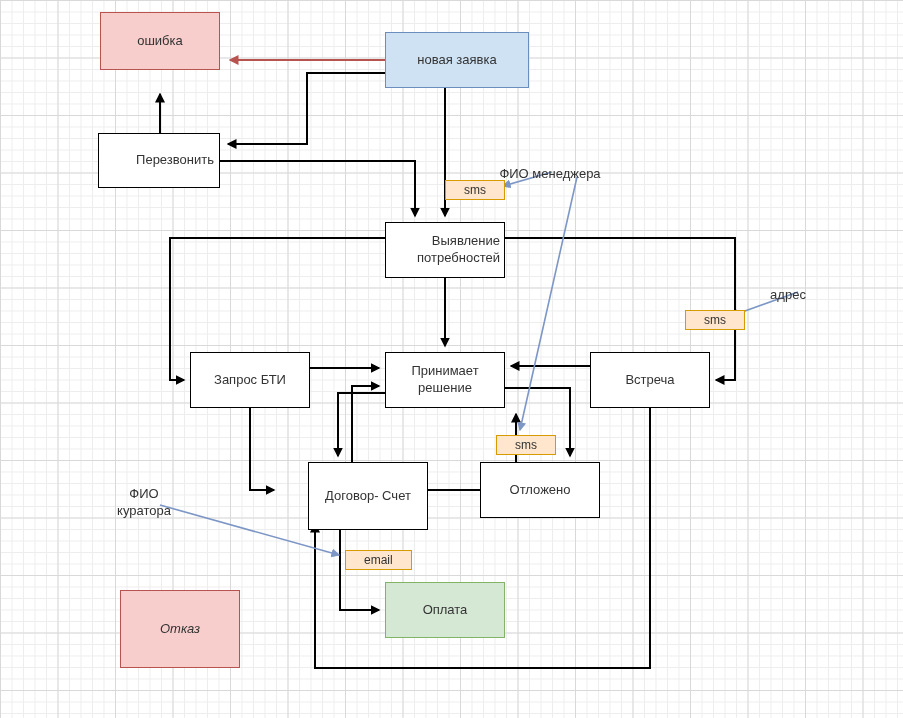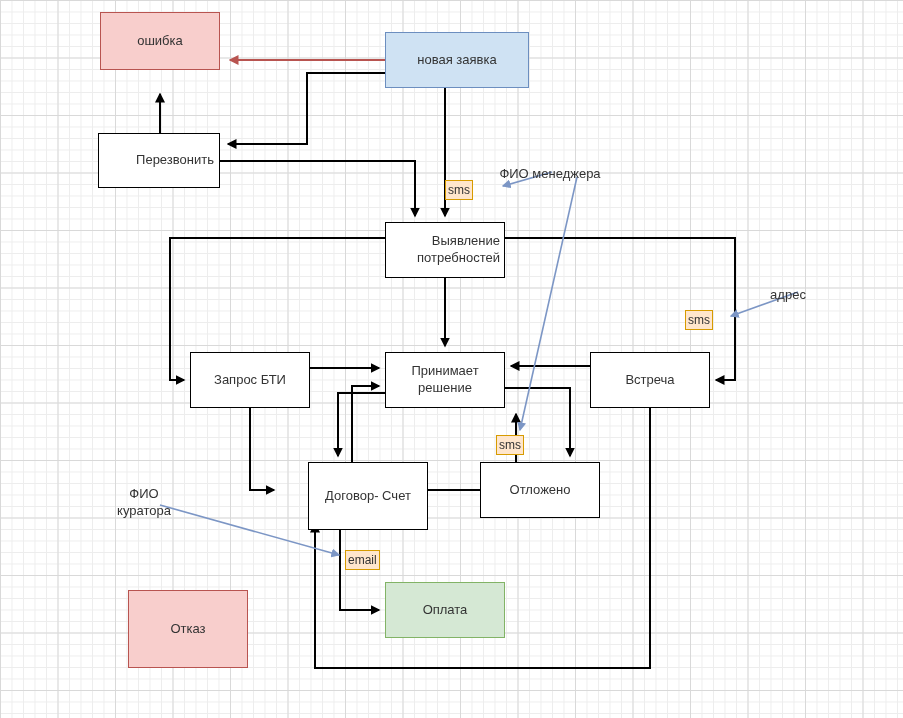--- a/index.html
+++ b/index.html
@@ -46,21 +46,21 @@
   .badge {
     position: absolute;
     display: flex;
     align-items: center;
     justify-content: flex-end;
     background: #ffe6cc;
     border: 1px solid #d79b00;
     font-size: 12px;
     color: #333;
     height: 20px;
-    padding: 0 2px;
+    padding: 0 18px;
   }
   .note {
     position: absolute;
     font-size: 13px;
     color: #333;
     text-align: center;
     line-height: 1.25;
     white-space: pre-line;
   }
 </style>
@@ -140,21 +140,21 @@
   </div>
 
   <div class="node" style="left:480px; top:462px; width:120px; height:56px;">
     <span>Отложено</span>
   </div>
 
   <div class="node green" style="left:385px; top:582px; width:120px; height:56px;">
     <span>Оплата</span>
   </div>
 
-  <div class="node pink" style="left:128px; top:590px; width:120px; height:78px;">
+  <div class="node pink" style="left:120px; top:590px; width:120px; height:78px;font-style:italic;">
     <span>Отказ</span>
   </div>
 
   <div class="badge" style="left:445px; top:180px;">
     <span>sms</span>
   </div>
 
   <div class="badge" style="left:685px; top:310px;">
     <span>sms</span>
   </div>

